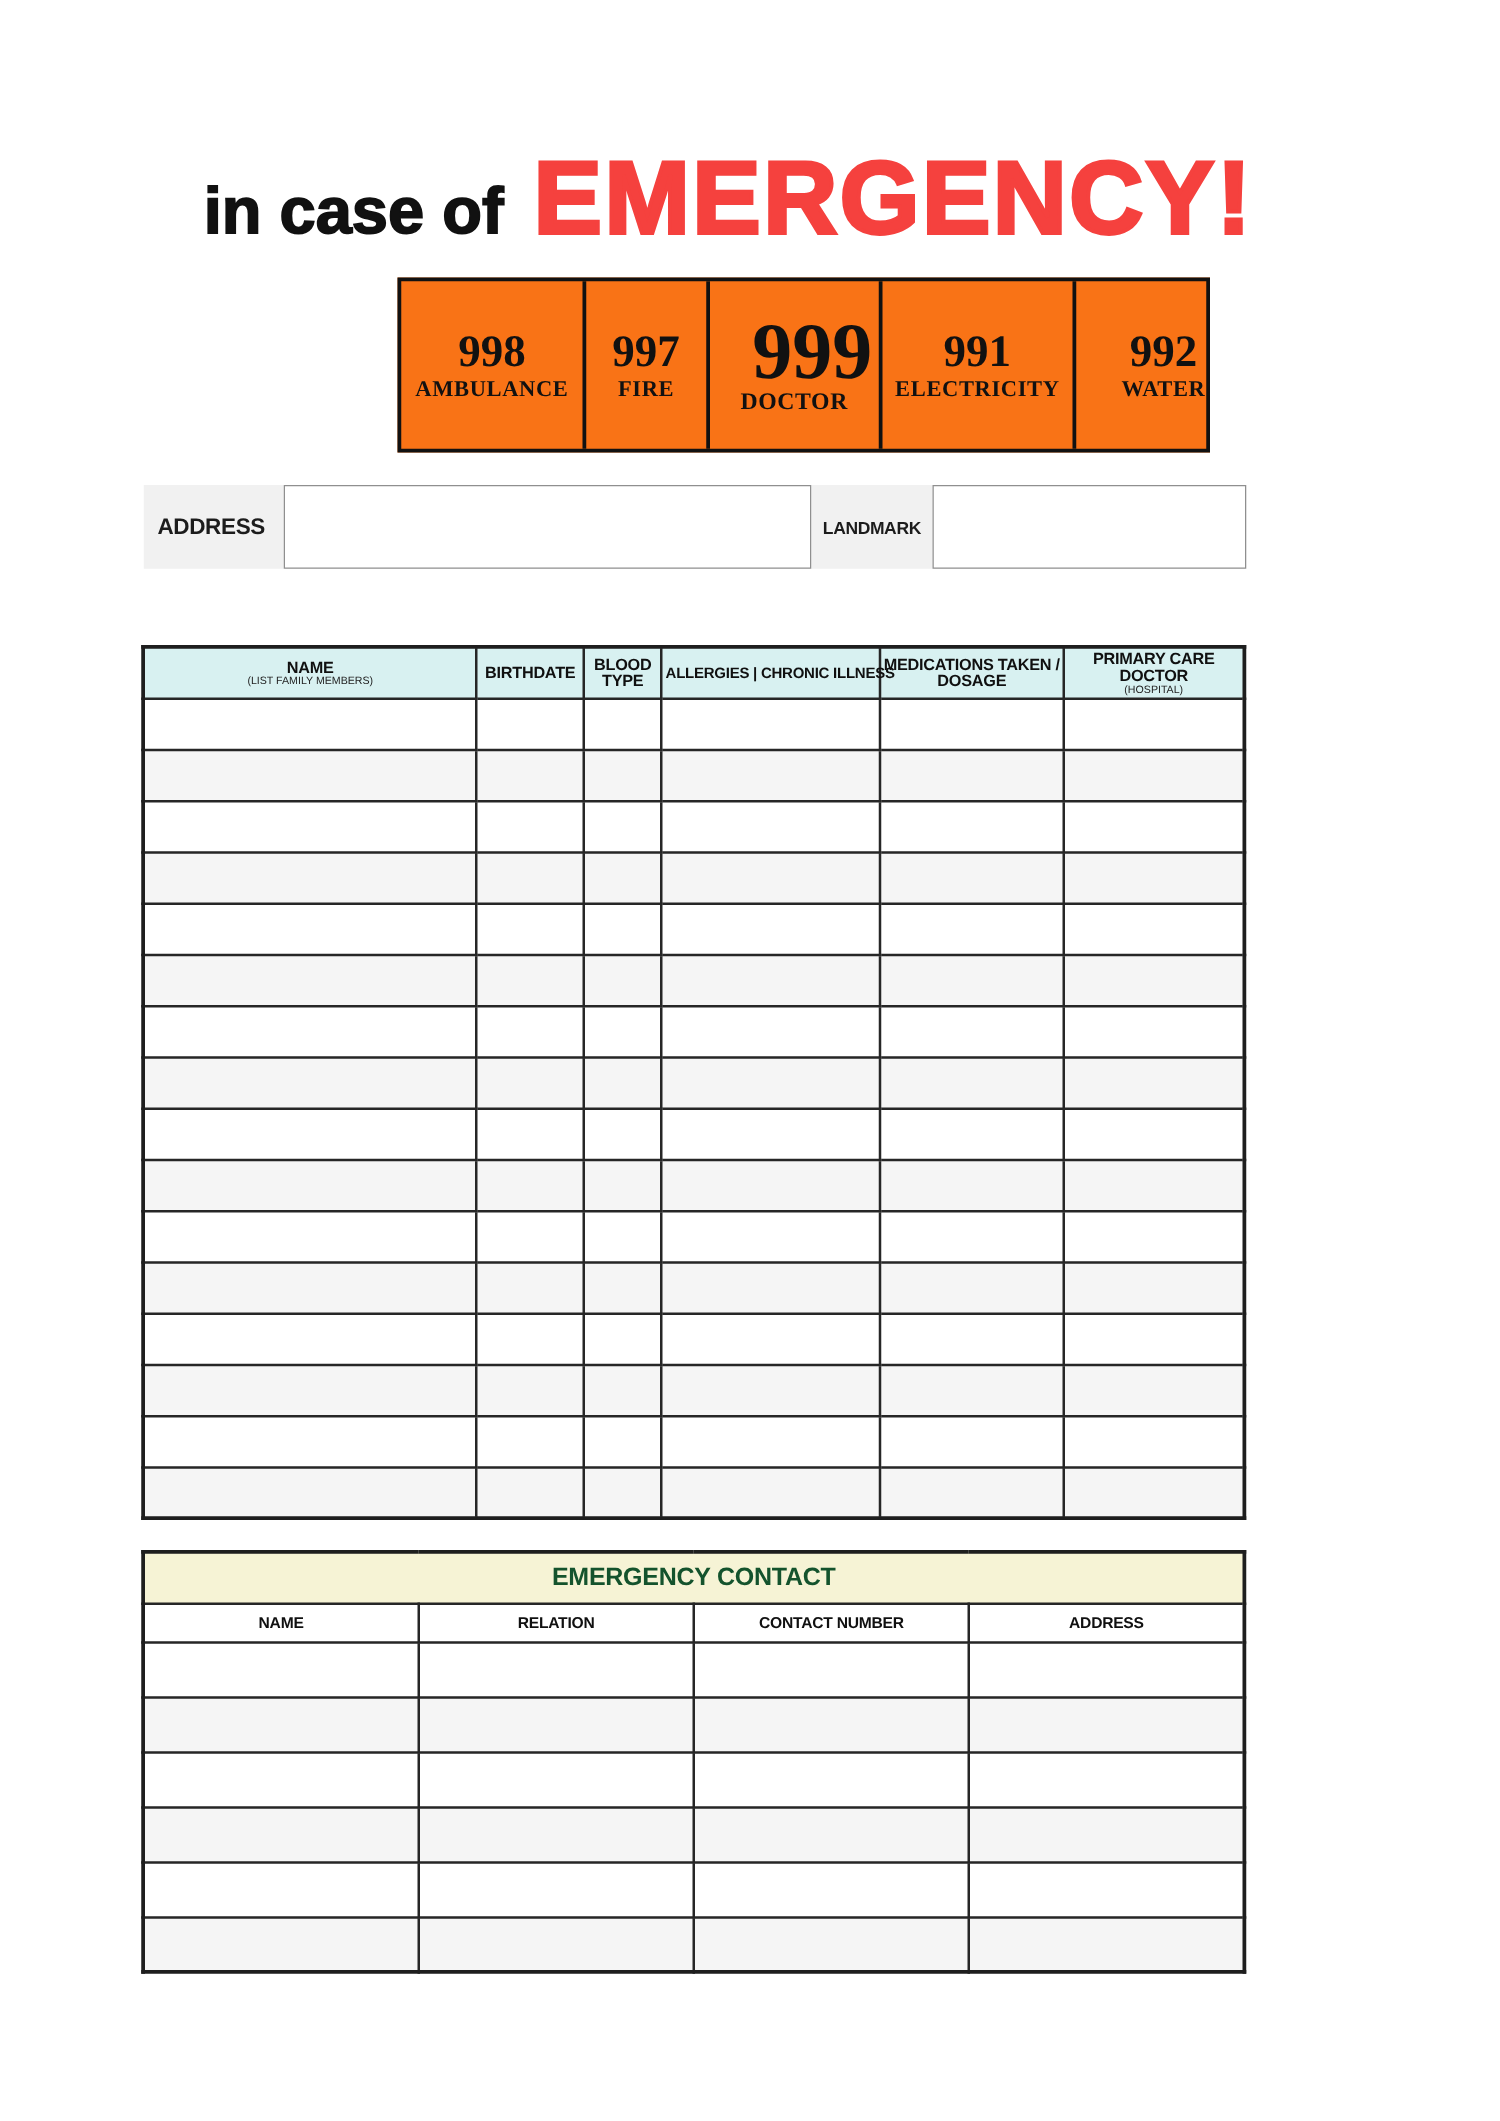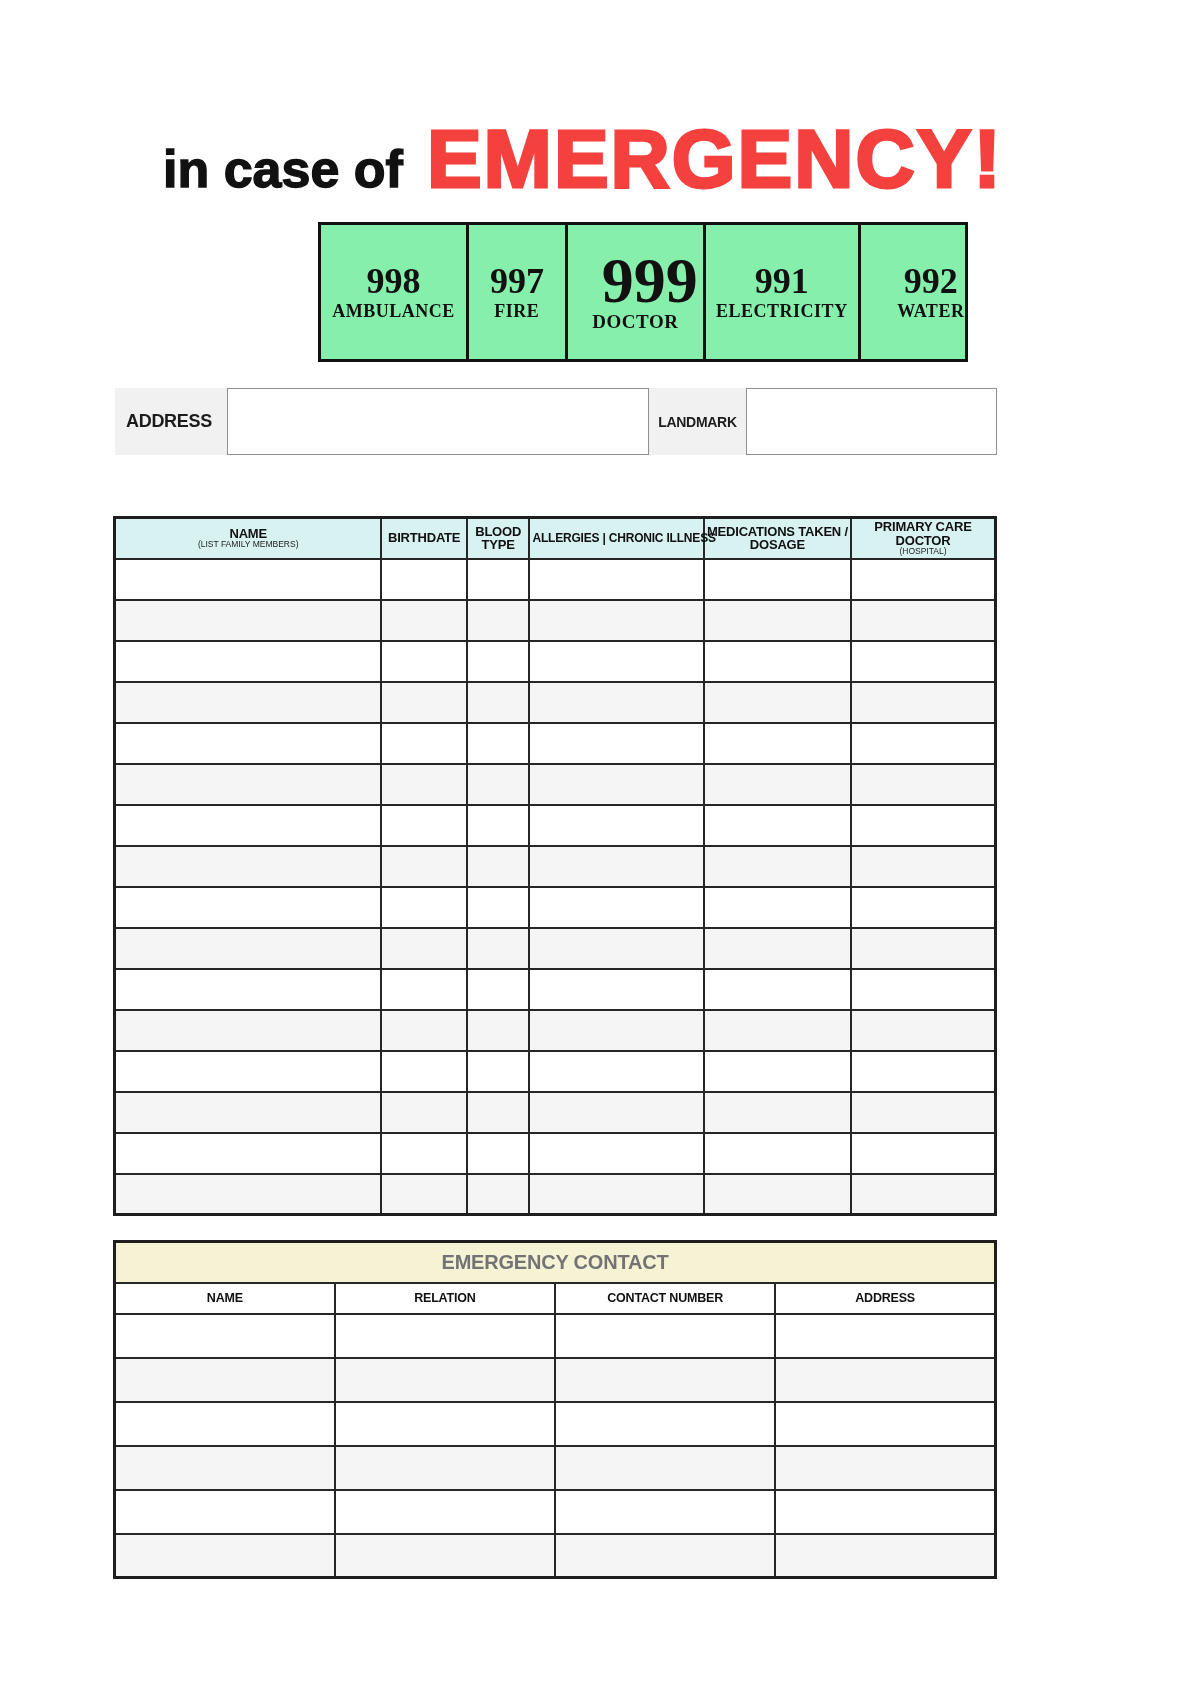--- a/index.html
+++ b/index.html
@@ -16,21 +16,21 @@
 
   
   .title-row{position:absolute;left:163px;top:112px;display:flex;align-items:baseline;gap:24px;white-space:nowrap;}
   .title-prefix{font-size:52px;font-weight:bold;color:#111;-webkit-text-stroke:1.4px #111;letter-spacing:0;}
   .title-main{font-size:82px;font-weight:bold;color:var(--accent-red);-webkit-text-stroke:3px var(--accent-red);letter-spacing:2px;}
 
   
   .phone-wrap{position:absolute;left:202px;top:224px;width:84px;height:138px;}
 
   
-  .numbers-strip{position:absolute;left:318px;top:222px;width:650px;height:140px;display:flex;border:3px solid #111;background:#86efac;}
+  .numbers-strip{position:absolute;left:318px;top:222px;width:650px;height:140px;display:flex;border:3px solid #111;background:#f97316;}
   .num-cell{display:flex;flex-direction:column;align-items:center;justify-content:center;border-right:3px solid #111;font-family:"Liberation Serif",serif;color:#111;}
   .num-cell:last-child{border-right:none;padding-left:36px;}
   .num-cell .num{font-weight:bold;font-size:36px;line-height:1.05;}
   .num-cell .lbl{font-weight:bold;font-size:18px;letter-spacing:.5px;line-height:1.15;}
   .num-cell.featured .num{font-size:64px;line-height:.95;margin-left:29px;}
   .num-cell.featured .lbl{font-size:19px;}
   .w1{width:23.0%}.w2{width:15.3%}.w3{width:21.5%}.w4{width:24.0%}.w5{width:16.2%}
 
   
   .address-bar{position:absolute;left:115px;top:388px;width:882px;height:67px;background:var(--bar-gray);display:flex;align-items:stretch;}
@@ -46,21 +46,21 @@
   .family-table{position:absolute;left:113px;top:516px;width:884px;table-layout:fixed;border:3px solid #1e1e1e;}
   .family-table th{background:var(--header-cyan);border:2px solid var(--border-dark);height:33px;vertical-align:middle;text-align:center;padding:1px 2px;}
   .family-table th .h-main{font-weight:bold;font-size:13px;letter-spacing:-.2px;color:#101010;line-height:1.05;}
   .family-table th .h-sub{font-weight:normal;font-size:8.5px;color:#222;line-height:1.1;}
   .family-table th.nowrap .h-main{white-space:nowrap;font-size:12px;}
   .family-table td{border:2px solid var(--border-dark);height:41px;background:#fff;}
   .family-table tr.alt td{background:var(--row-alt-gray);}
 
   
   .contact-table{position:absolute;left:113px;top:1240px;width:884px;table-layout:fixed;border:3px solid #1e1e1e;}
-  .contact-table .band th{background:var(--band-yellow);border:2px solid var(--border-dark);height:41px;text-align:center;font-size:20px;font-weight:bold;letter-spacing:-.2px;color:#737373;}
+  .contact-table .band th{background:var(--band-yellow);border:2px solid var(--border-dark);height:41px;text-align:center;font-size:20px;font-weight:bold;letter-spacing:-.2px;color:#14532d;}
   .contact-table .cols th{background:#fff;border:2px solid var(--border-dark);height:31px;text-align:center;font-size:12.5px;font-weight:bold;letter-spacing:-.2px;color:#101010;}
   .contact-table td{border:2px solid var(--border-dark);height:44px;background:#fff;}
   .contact-table tr.alt td{background:var(--row-alt-gray);}
   .cw1{width:33.0%}.cw2{width:17.3%}.cw3{width:21.0%}.cw4{width:28.7%}
 </style>
 </head>
 <body>
 
 <div class="page">
 

